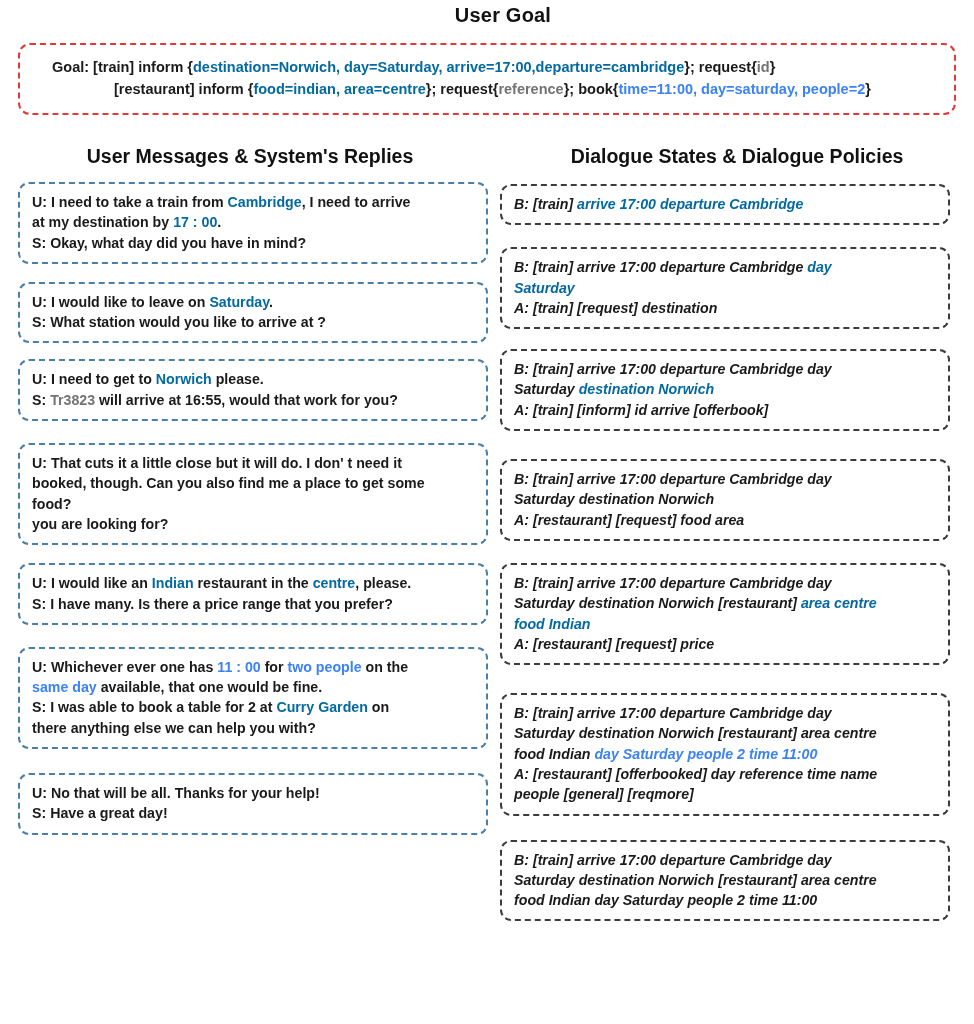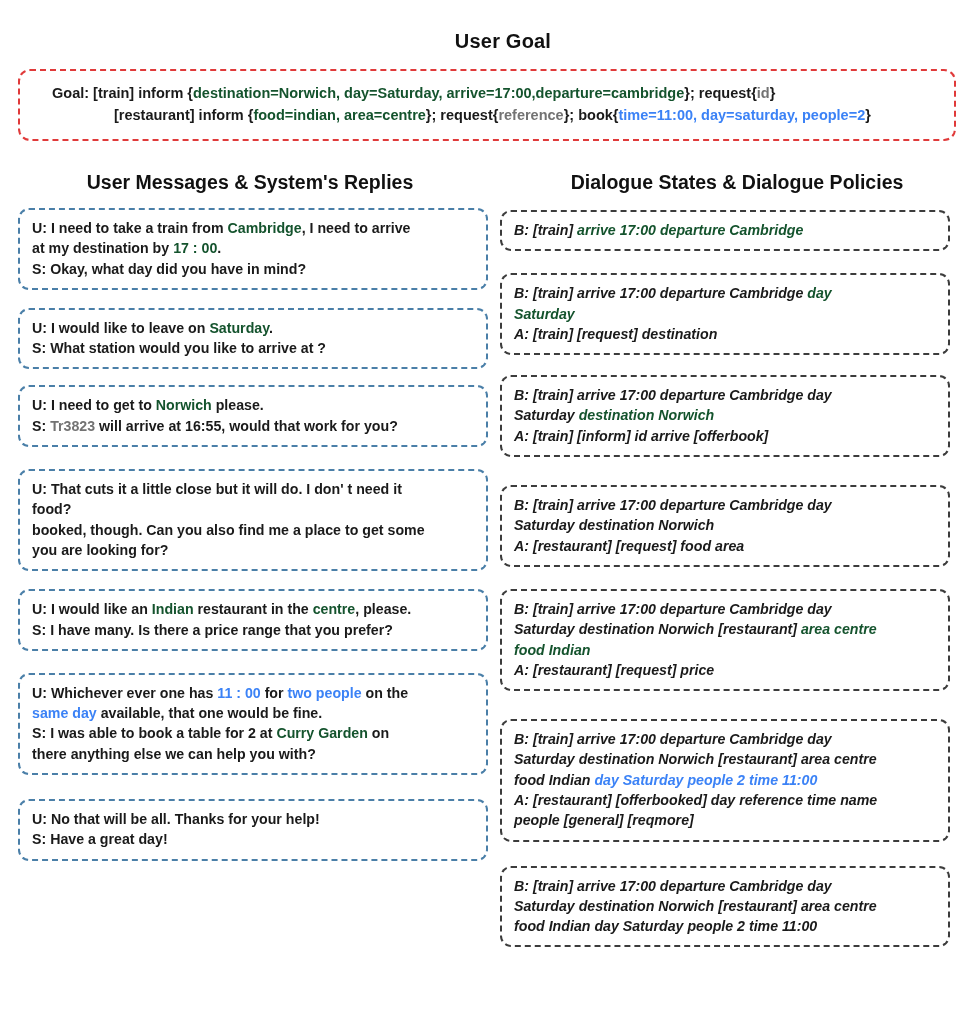--- a/index.html
+++ b/index.html
@@ -23,21 +23,21 @@
     position: relative;
     box-sizing: border-box;
   }
 
   
   .goal-title {
     text-align: center;
     font-size: 20px;
     font-weight: bold;
     letter-spacing: 0.2px;
-    padding-top: 30px;
+    padding-top: 4px;
     color: #111111;
     margin-left: 32px;
   }
 
   .goal-box {
     margin: 16px 18px 0 18px;
     border: 2.5px dashed #e03a3a;
     border-radius: 12px;
     padding: 11px 14px 12px 14px;
     box-sizing: border-box;
@@ -92,21 +92,21 @@
     width: 470px;
   }
   .bubble.state-side {
     border: 2px dashed #3c3c3c;
     width: 450px;
   }
 
   .bubble .row { display: block; }
 
   
-  .hl-red    { color: #14532d; }
+  .hl-red    { color: #0369a1; }
   .hl-blue   { color: #737373; }
   .hl-purple { color: #3b82f6; }
   .plain     { color: #1a1a1a; }
 </style>
 </head>
 <body>
 
 <div class="page">
 
   <div class="goal-title">User Goal</div>
@@ -131,22 +131,22 @@
         <div class="bubble user-side" style="margin-top: 18px;">
           <div class="row"><span class="plain">U: I would like to leave on </span><span class="hl-red">Saturday</span><span class="plain">.</span></div>
           <div class="row"><span class="plain">S: What station would you like to arrive at ?</span></div>
         </div>
         <div class="bubble user-side" style="margin-top: 16px;">
           <div class="row"><span class="plain">U: I need to get to </span><span class="hl-red">Norwich</span><span class="plain"> please.</span></div>
           <div class="row"><span class="plain">S: </span><span class="hl-blue">Tr3823</span><span class="plain"> will arrive at 16:55, would that work for you?</span></div>
         </div>
         <div class="bubble user-side" style="margin-top: 22px;">
           <div class="row"><span class="plain">U: That cuts it a little close but it will do. I don' t need it</span></div>
+          <div class="row"><span class="plain">booked, though. Can you also find me a place to get some</span></div>
           <div class="row"><span class="plain">food?</span></div>
-          <div class="row"><span class="plain">booked, though. Can you also find me a place to get some</span></div>
           <div class="row"><span class="plain">you are looking for?</span></div>
         </div>
         <div class="bubble user-side" style="margin-top: 18px;">
           <div class="row"><span class="plain">U: I would like an </span><span class="hl-red">Indian</span><span class="plain"> restaurant in the </span><span class="hl-red">centre</span><span class="plain">, please.</span></div>
           <div class="row"><span class="plain">S: I have many. Is there a price range that you prefer?</span></div>
         </div>
         <div class="bubble user-side" style="margin-top: 22px;">
           <div class="row"><span class="plain">U: Whichever ever one has </span><span class="hl-purple">11 : 00</span><span class="plain"> for </span><span class="hl-purple">two people</span><span class="plain"> on the</span></div>
           <div class="row"><span class="hl-purple">same day</span><span class="plain"> available, that one would be fine.</span></div>
           <div class="row"><span class="plain">S: I was able to book a table for 2 at </span><span class="hl-red">Curry Garden</span><span class="plain"> on</span></div>

